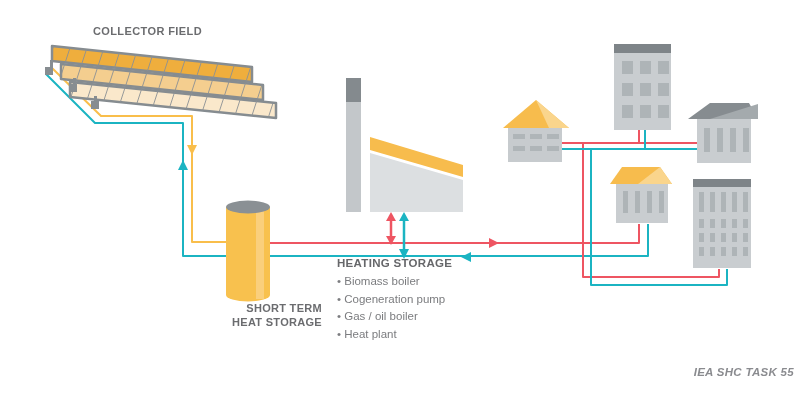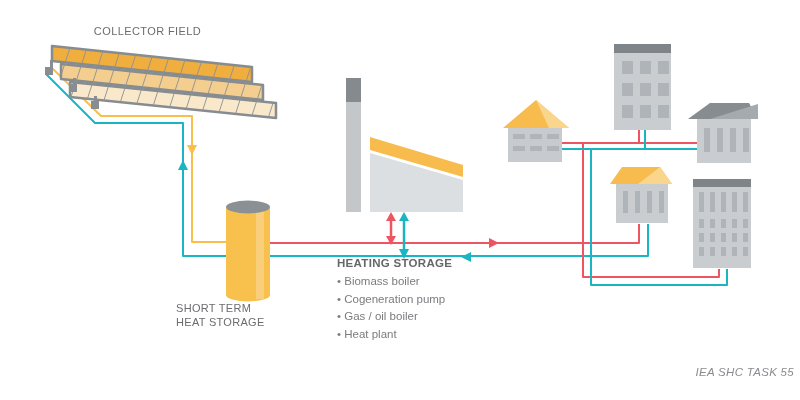--- a/index.html
+++ b/index.html
@@ -1,23 +1,23 @@
 <!DOCTYPE html>
 <html><head>
 <meta charset="utf-8">
 <style>
   html,body{margin:0;padding:0;background:#ffffff;}
   .stage{
     position:relative;width:800px;height:400px;background:#ffffff;overflow:hidden;
     font-family:"Liberation Sans","DejaVu Sans",sans-serif;
   }
   .stage svg{position:absolute;left:0;top:0;}
-  .lbl{position:absolute;color:#6b6c6f;font-weight:normal;}
+  .lbl{position:absolute;color:#6b6c6f;font-weight:bold;}
   .lbl-collector{left:55px;top:25px;width:185px;text-align:center;font-size:11px;letter-spacing:.4px;}
-  .lbl-storage{left:176px;top:301px;width:146px;text-align:left;font-size:11px;line-height:14px;letter-spacing:.3px;}
+  .lbl-storage{left:176px;top:301px;width:146px;text-align:right;font-size:11px;line-height:14px;letter-spacing:.3px;}
   .hc-block{position:absolute;left:337px;top:257px;width:180px;}
   .hc-title{font-size:11.5px;font-weight:bold;color:#66676a;letter-spacing:.3px;}
   .hc-list{list-style:none;margin:4px 0 0 0;padding:0;}
   .hc-list li{font-size:11.5px;color:#7b7c7f;line-height:17.5px;}
   .hc-list li::before{content:"\2022\00a0";color:#7b7c7f;}
   .lbl-footer{left:624px;top:366px;width:170px;text-align:right;font-size:11.5px;
     font-style:italic;color:#8a8b8f;letter-spacing:.3px;}
 </style>
 </head>
 <body>

